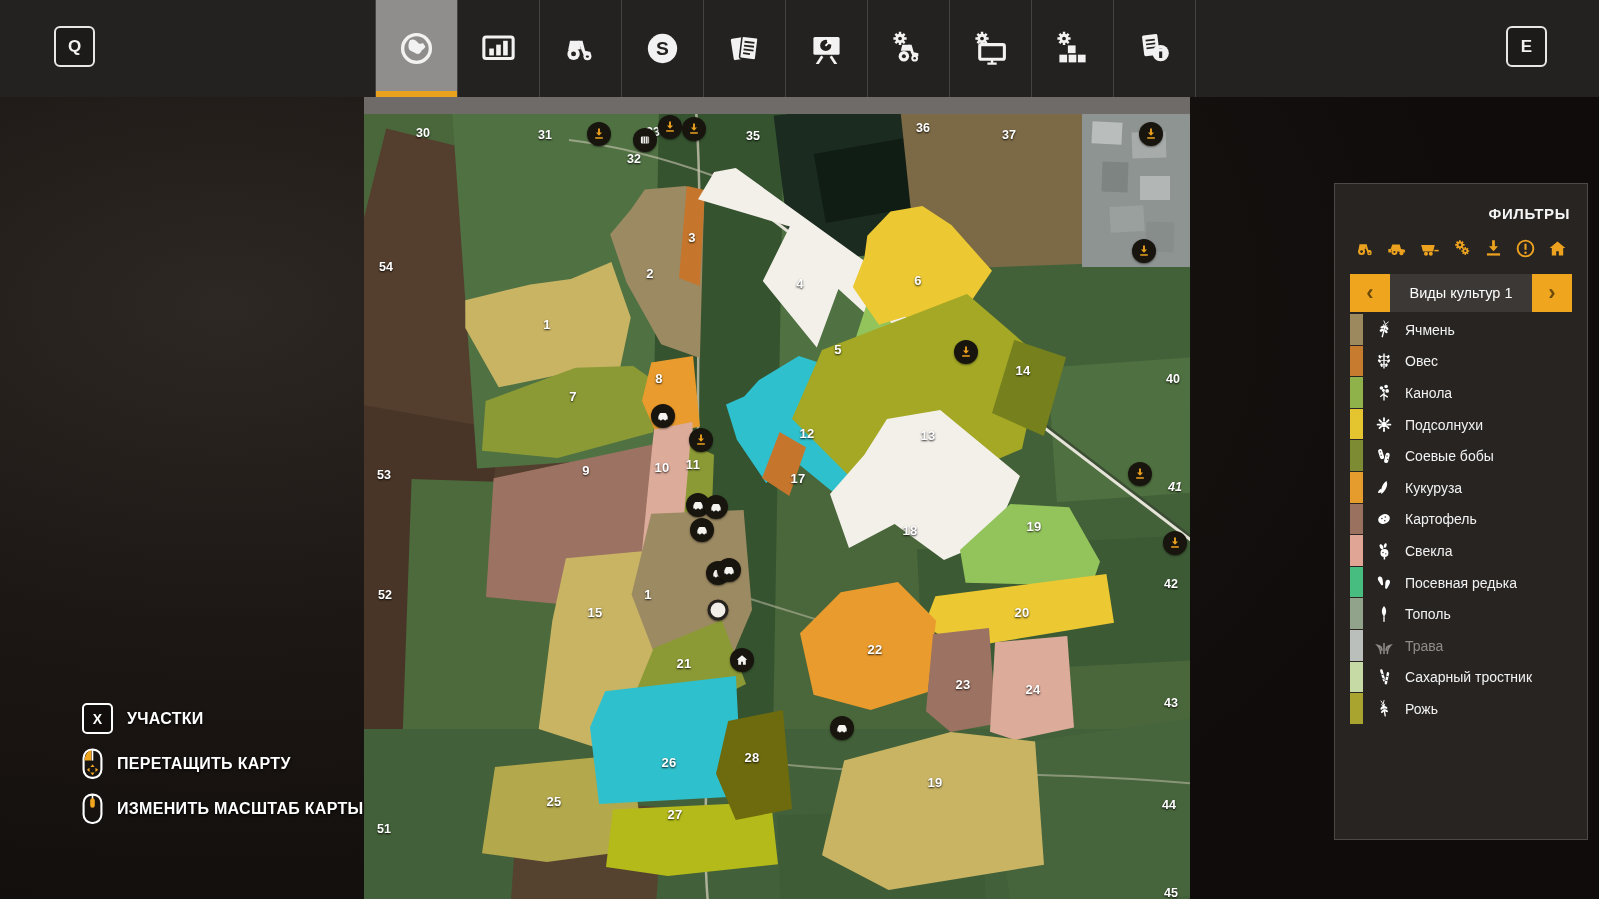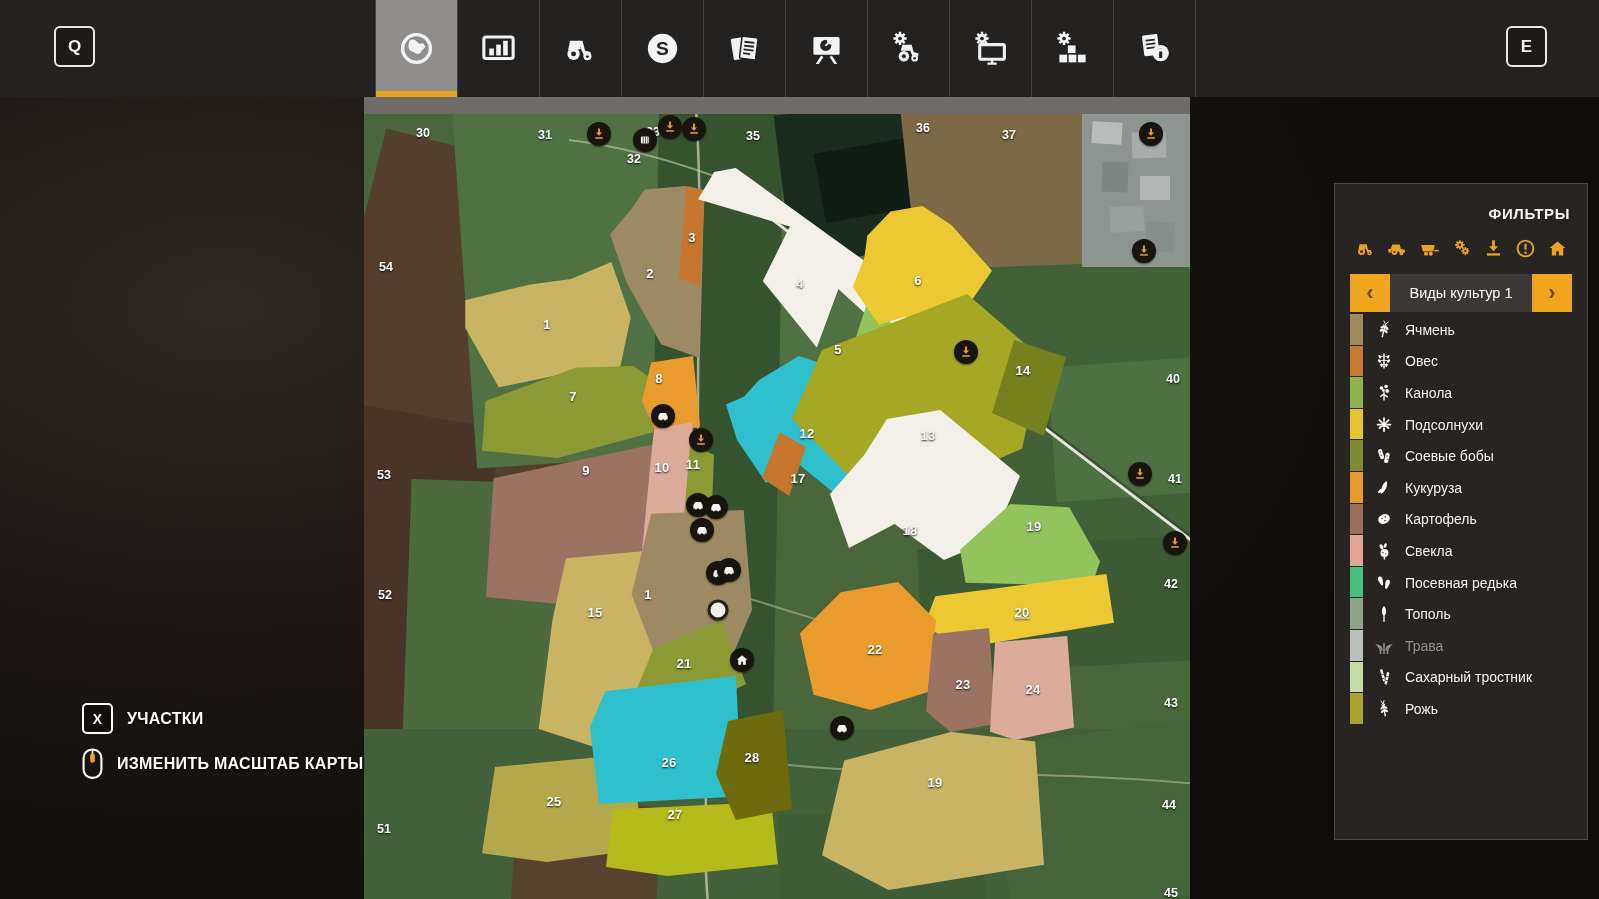--- a/index.html
+++ b/index.html
@@ -258,21 +258,21 @@
       <span class="field-label" style="left: 231px; top: 498px;">15</span>
       <div class="field" style="left: 248px; top: 396px; width: 140px; height: 192px; background: rgb(156, 138, 98); clip-path: polygon(28% 2%, 94% 0%, 100% 52%, 72% 100%, 36% 86%, 14% 44%);"></div>
       <span class="field-label" style="left: 284px; top: 480px;">1</span>
       <div class="field" style="left: 398px; top: 318px; width: 44px; height: 64px; background: rgb(197, 118, 44); clip-path: polygon(40% 0%, 100% 24%, 62% 100%, 0% 72%);"></div>
       <span class="field-label" style="left: 434px; top: 364px;">17</span>
       <div class="field" style="left: 466px; top: 296px; width: 190px; height: 150px; background: rgb(243, 240, 234); clip-path: polygon(30% 6%, 58% 0%, 100% 44%, 86% 86%, 60% 100%, 34% 76%, 10% 92%, 0% 56%, 18% 30%);"></div>
       <span class="field-label" style="left: 546px; top: 416px;">18</span>
       <div class="field" style="left: 596px; top: 390px; width: 140px; height: 82px; background: rgb(147, 196, 92); clip-path: polygon(36% 0%, 78% 4%, 100% 70%, 94% 100%, 4% 96%, 0% 56%);"></div>
       <span class="field-label" style="left: 670px; top: 412px;">19</span>
       <div class="field" style="left: 560px; top: 460px; width: 190px; height: 74px; background: rgb(236, 200, 50); clip-path: polygon(6% 30%, 96% 0%, 100% 66%, 20% 100%, 0% 70%);"></div>
-      <span class="field-label" style="left: 658px; top: 498px; text-decoration: underline;">20</span>
+      <span class="field-label" style="left: 658px; top: 498px;">20</span>
       <div class="field" style="left: 272px; top: 506px; width: 110px; height: 94px; background: rgb(139, 154, 53); clip-path: polygon(16% 30%, 78% 0%, 100% 68%, 46% 100%, 0% 76%);"></div>
       <span class="field-label" style="left: 320px; top: 549px;">21</span>
       <div class="field" style="left: 436px; top: 468px; width: 136px; height: 128px; background: rgb(234, 155, 45); clip-path: polygon(30% 8%, 72% 0%, 100% 30%, 94% 86%, 52% 100%, 10% 88%, 0% 40%);"></div>
       <span class="field-label" style="left: 511px; top: 535px;">22</span>
       <div class="field" style="left: 562px; top: 514px; width: 70px; height: 104px; background: rgb(156, 114, 98); clip-path: polygon(10% 6%, 90% 0%, 100% 92%, 35% 100%, 0% 80%);"></div>
       <span class="field-label" style="left: 599px; top: 570px;">23</span>
       <div class="field" style="left: 626px; top: 522px; width: 84px; height: 104px; background: rgb(220, 171, 154); clip-path: polygon(6% 6%, 92% 0%, 100% 88%, 30% 100%, 0% 92%);"></div>
       <span class="field-label" style="left: 669px; top: 575px;">24</span>
       <div class="field" style="left: 118px; top: 640px; width: 162px; height: 108px; background: rgb(179, 168, 76); clip-path: polygon(8% 12%, 92% 0%, 100% 88%, 40% 100%, 0% 92%);"></div>
       <span class="field-label" style="left: 190px; top: 687px;">25</span>
@@ -289,21 +289,21 @@
       <span class="edge-num" style="left: 263px; top: 38px;">32</span>
       <span class="edge-num" style="left: 282px; top: 11px;">33</span>
       <span class="edge-num" style="left: 382px; top: 15px;">35</span>
       <span class="edge-num" style="left: 512px; top: 7px; margin-left: 40px;">36</span>
       <span class="edge-num" style="left: 638px; top: 14px;">37</span>
       <span class="edge-num" style="left: 15px; top: 146px;">54</span>
       <span class="edge-num" style="left: 13px; top: 354px;">53</span>
       <span class="edge-num" style="left: 14px; top: 474px;">52</span>
       <span class="edge-num" style="left: 13px; top: 708px;">51</span>
       <span class="edge-num" style="left: 802px; top: 258px;">40</span>
-      <span class="edge-num" style="left: 804px; top: 358px;">41</span>
+      <span class="edge-num" style="left: 804px; top: 366px; font-style: italic;">41</span>
       <span class="edge-num" style="left: 800px; top: 463px;">42</span>
       <span class="edge-num" style="left: 800px; top: 582px;">43</span>
       <span class="edge-num" style="left: 798px; top: 684px;">44</span>
       <span class="edge-num" style="left: 800px; top: 772px;">45</span>
       <div class="marker worker" style="left: 235px; top: 20px;">
         <svg viewBox="0 0 24 24" fill="currentColor">
           <path d="M10.4 2.5h3.2v7h3.6L12 15 6.8 9.5h3.6z"></path>
           <path d="M5.5 17.5h13v2.6h-13z"></path>
         </svg>
       </div>
@@ -401,20 +401,34 @@
         <svg viewBox="0 0 24 24" fill="currentColor">
           <path d="M4 13l2-4.5C6.4 7.6 7.2 7 8.2 7h7.6c1 0 1.8.6 2.2 1.5L20 13v5h-2.4a2 2 0 0 1-3.9 0h-3.4a2 2 0 0 1-3.9 0H4z"></path>
         </svg>
       </div>
     </div>
 
   <div class="legend" id="legend">
       <div class="legend-row">
         <span class="keycap">X</span>
         <span class="legend-label">УЧАСТКИ</span>
+      </div>
+      <div class="legend-row">
+        <span class="mouse"><svg viewBox="0 0 20 30">
+            <rect x="1.5" y="1.5" width="17" height="27" rx="8" fill="none" stroke="#fff" stroke-width="2"></rect>
+            <path d="M2.5 12 A 7.5 9.5 0 0 1 9 2.2 L9 12 Z" fill="#f0a51e"></path>
+            <path d="M10 2v10" stroke="#fff" stroke-width="1.5"></path>
+            <g fill="#f0a51e">
+              <path d="M10 15.5l2 2.6h-4z"></path>
+              <path d="M10 26l2-2.6h-4z"></path>
+              <path d="M4.6 20.8l2.6-2v4z"></path>
+              <path d="M15.4 20.8l-2.6-2v4z"></path>
+            </g>
+          </svg></span>
+        <span class="legend-label">ПЕРЕТАЩИТЬ КАРТУ</span>
       </div>
       <div class="legend-row">
         <span class="mouse"><svg viewBox="0 0 20 30">
             <rect x="1.5" y="1.5" width="17" height="27" rx="8" fill="none" stroke="#fff" stroke-width="2"></rect>
             <path d="M10 2v10" stroke="#fff" stroke-width="1.5"></path>
             <rect x="7.8" y="5" width="4.4" height="9" rx="2.2" fill="#f0a51e"></rect>
           </svg></span>
         <span class="legend-label">ИЗМЕНИТЬ МАСШТАБ КАРТЫ</span>
       </div>
     </div>

